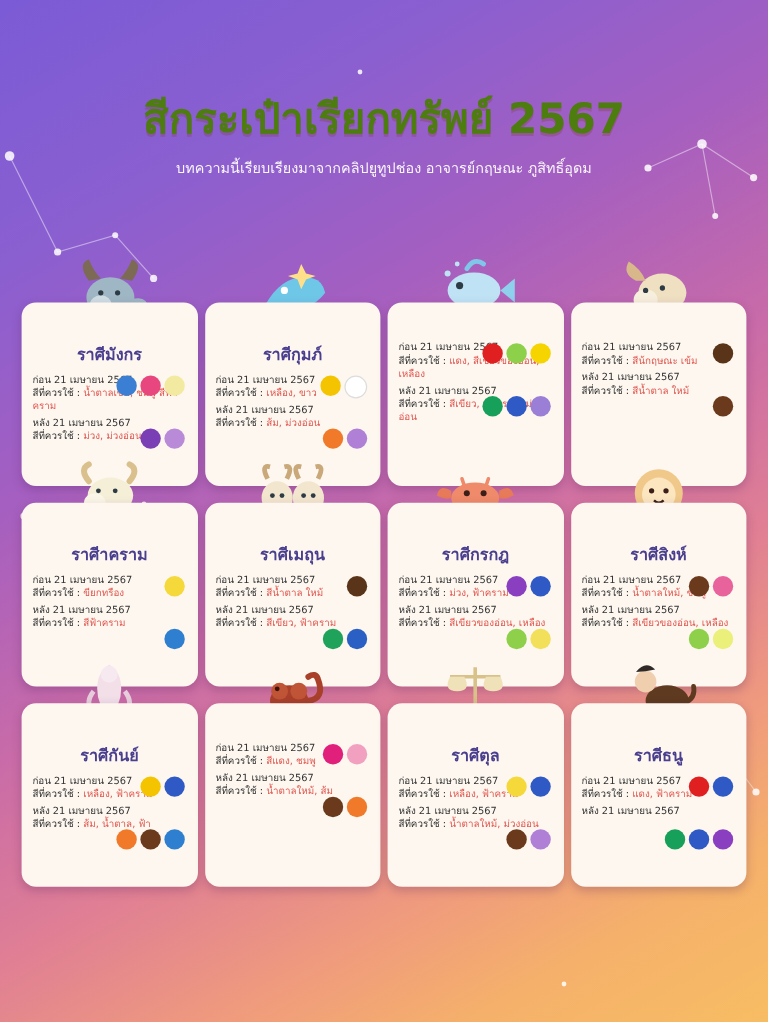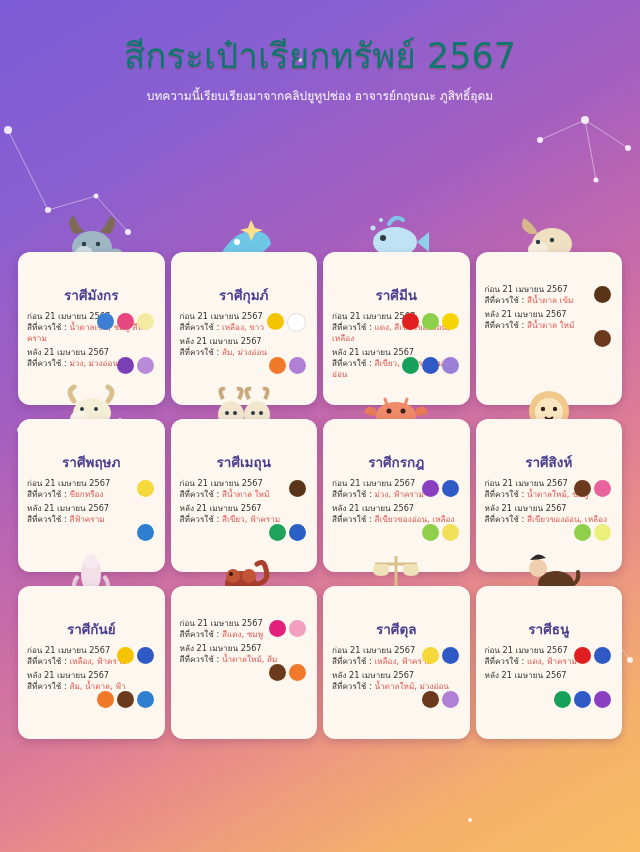--- a/index.html
+++ b/index.html
@@ -6,23 +6,24 @@
   body{
     width:640px;height:852px;overflow:hidden;
     font-family:"DejaVu Sans","Liberation Sans",sans-serif;
     background:linear-gradient(150deg,#7b5bd6 0%,#8a5fd0 18%,#a55fc0 35%,#c96ba8 52%,#e07f94 66%,#ef9a7e 78%,#f5b06b 88%,#f7bd63 100%);
     position:relative;
   }
   .stars{position:absolute;inset:0;pointer-events:none;}
 
   .header{position:relative;text-align:center;padding-top:36px;}
   .title{
-    font-size:35px;font-weight:normal;color:#0f766e;
+    font-size:35px;font-weight:bold;color:#4d7c0f;
     letter-spacing:0px;line-height:1.15;
     text-shadow:0 2px 0 rgba(120,60,20,.25);
+    margin-top:44px;
   }
   .subtitle{
     margin-top:12px;font-size:16px;font-weight:bold;color:#ffe9a8;
   }
   .note{
     margin-top:10px;font-size:12px;color:#ffffff;opacity:.95;
   }
 
   .grid{
     position:absolute;left:18px;top:252px;width:604px;
@@ -164,21 +165,20 @@
         <svg width="74" height="60" viewBox="0 0 74 60">
           <ellipse cx="36" cy="34" rx="22" ry="15" fill="#bfe3f5"></ellipse>
           <path d="M58 34 l12 -10 v20Z" fill="#8fd0ec"></path>
           <circle cx="24" cy="30" r="3" fill="#2d3b44"></circle>
           <path d="M30 16 q6 -10 14 -4" stroke="#7fc6e8" stroke-width="4" fill="none" stroke-linecap="round"></path>
           <circle cx="14" cy="20" r="2.5" fill="#bfe3f5"></circle>
           <circle cx="22" cy="12" r="2" fill="#bfe3f5"></circle>
         </svg>
       </div>
       <div class="card">
-        <div class="zname">ราศีมีน</div>
         <div class="rows">
           <div class="row">
             <div class="date">ก่อน 21 เมษายน 2567</div>
             <div class="colorline"><span>สีที่ควรใช้ : </span><span class="cval">แดง, สีเขียวของอ่อน, เหลือง</span></div>
           </div>
           <div class="row">
             <div class="date">หลัง 21 เมษายน 2567</div>
             <div class="colorline"><span>สีที่ควรใช้ : </span><span class="cval">สีเขียว, ฟ้าคราม, ม่วงอ่อน</span></div>
           </div>
           <div class="swatches g1">
@@ -201,21 +201,21 @@
           <ellipse cx="26" cy="42" rx="10" ry="9" fill="#f7efdd"></ellipse>
           <path d="M18 26 Q6 20 12 10 Q22 16 26 26Z" fill="#d8b88a"></path>
           <circle cx="26" cy="34" r="2.2" fill="#2d3b44"></circle>
           <circle cx="40" cy="32" r="2.2" fill="#2d3b44"></circle>
         </svg>
       </div>
       <div class="card">
         <div class="rows">
           <div class="row">
             <div class="date">ก่อน 21 เมษายน 2567</div>
-            <div class="colorline"><span>สีที่ควรใช้ : </span><span class="cval">สีน้ำตาล เข้ม</span></div>
+            <div class="colorline"><span>สีที่ควรใช้ : </span><span class="cval">สีน้กฤษณะ เข้ม</span></div>
           </div>
           <div class="row">
             <div class="date">หลัง 21 เมษายน 2567</div>
             <div class="colorline"><span>สีที่ควรใช้ : </span><span class="cval">สีน้ำตาล ใหม้</span></div>
           </div>
           <div class="swatches g1">
             <span class="sw" style="background: rgb(90, 52, 24);"></span>
           </div>
           <div class="swatches g2">
             <span class="sw" style="background: rgb(107, 58, 28);"></span>
@@ -228,21 +228,21 @@
         <svg width="74" height="60" viewBox="0 0 74 60">
           <ellipse cx="38" cy="38" rx="19" ry="15" fill="#f5efd8"></ellipse>
           <ellipse cx="25" cy="44" rx="9" ry="8" fill="#fbf7e8"></ellipse>
           <path d="M20 26 Q12 16 20 12" stroke="#d9c08c" stroke-width="5" fill="none" stroke-linecap="round"></path>
           <path d="M54 26 Q62 16 54 12" stroke="#d9c08c" stroke-width="5" fill="none" stroke-linecap="round"></path>
           <circle cx="28" cy="34" r="2" fill="#2d3b44"></circle>
           <circle cx="42" cy="34" r="2" fill="#2d3b44"></circle>
         </svg>
       </div>
       <div class="card">
-        <div class="zname">ราศีพฤษภ</div>
+        <div class="zname">ราศีาคราม</div>
         <div class="rows">
           <div class="row">
             <div class="date">ก่อน 21 เมษายน 2567</div>
             <div class="colorline"><span>สีที่ควรใช้ : </span><span class="cval">ขียกทรือง</span></div>
           </div>
           <div class="row">
             <div class="date">หลัง 21 เมษายน 2567</div>
             <div class="colorline"><span>สีที่ควรใช้ : </span><span class="cval">สีฟ้าคราม</span></div>
           </div>
           <div class="swatches g1">

